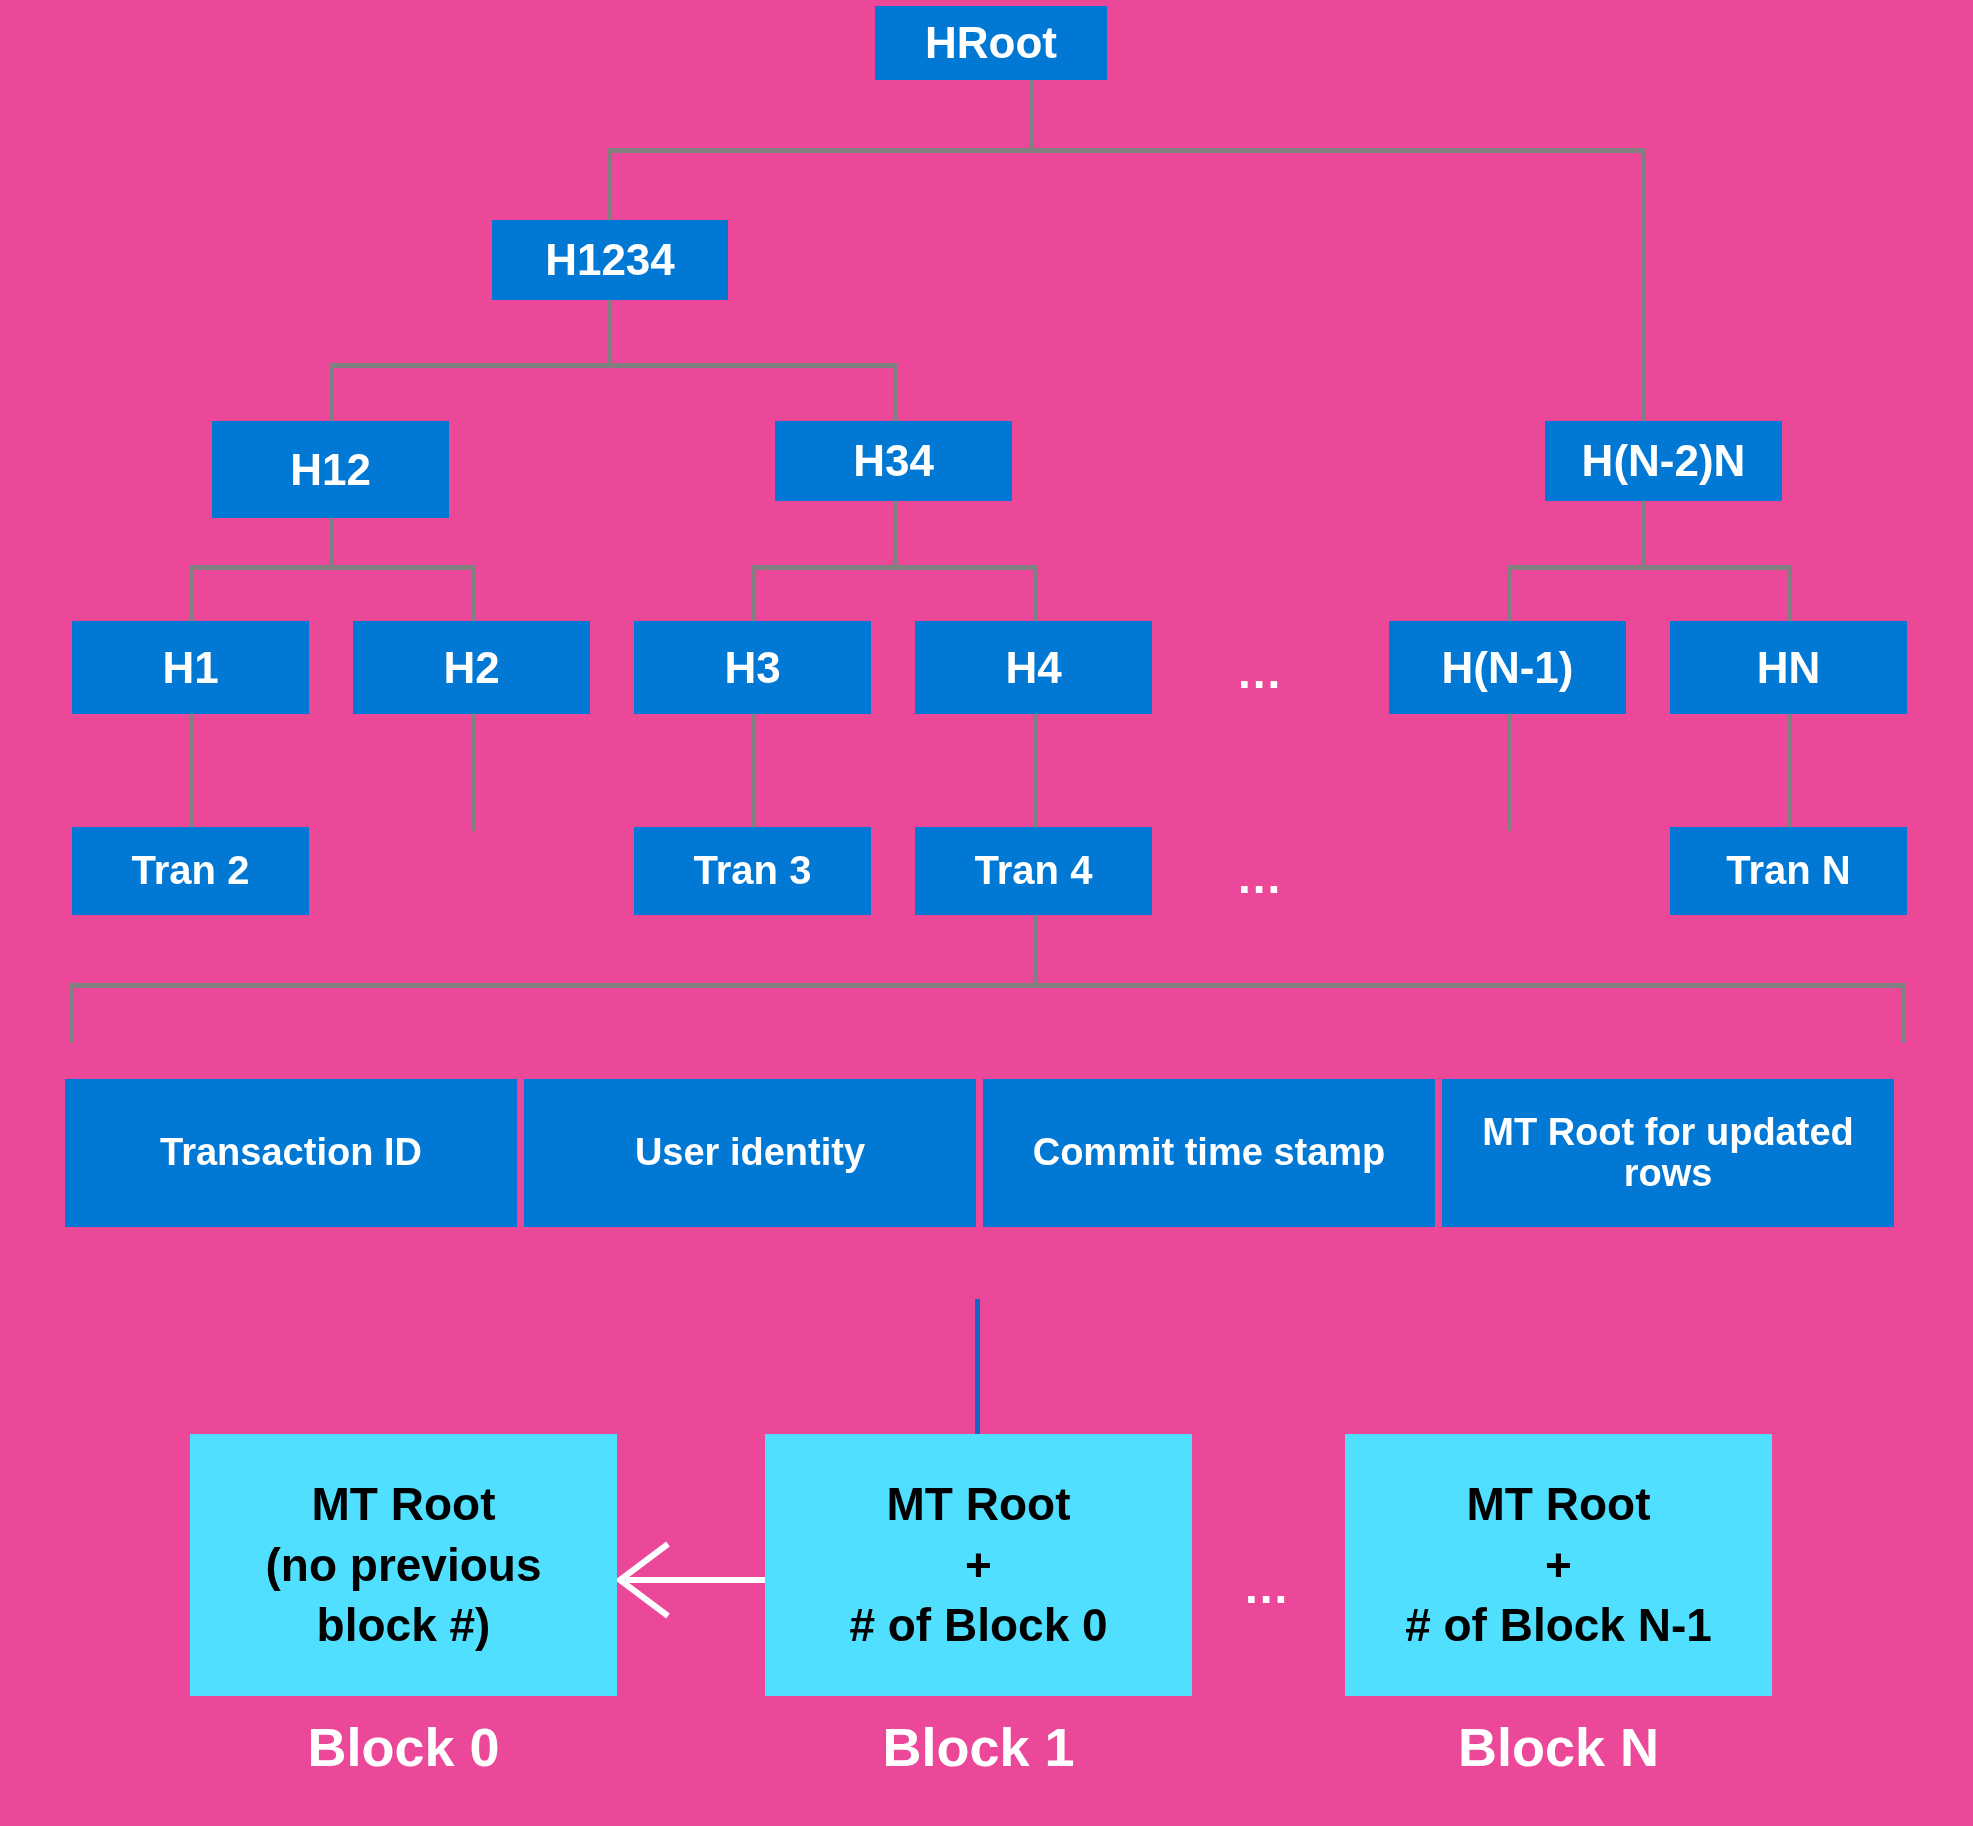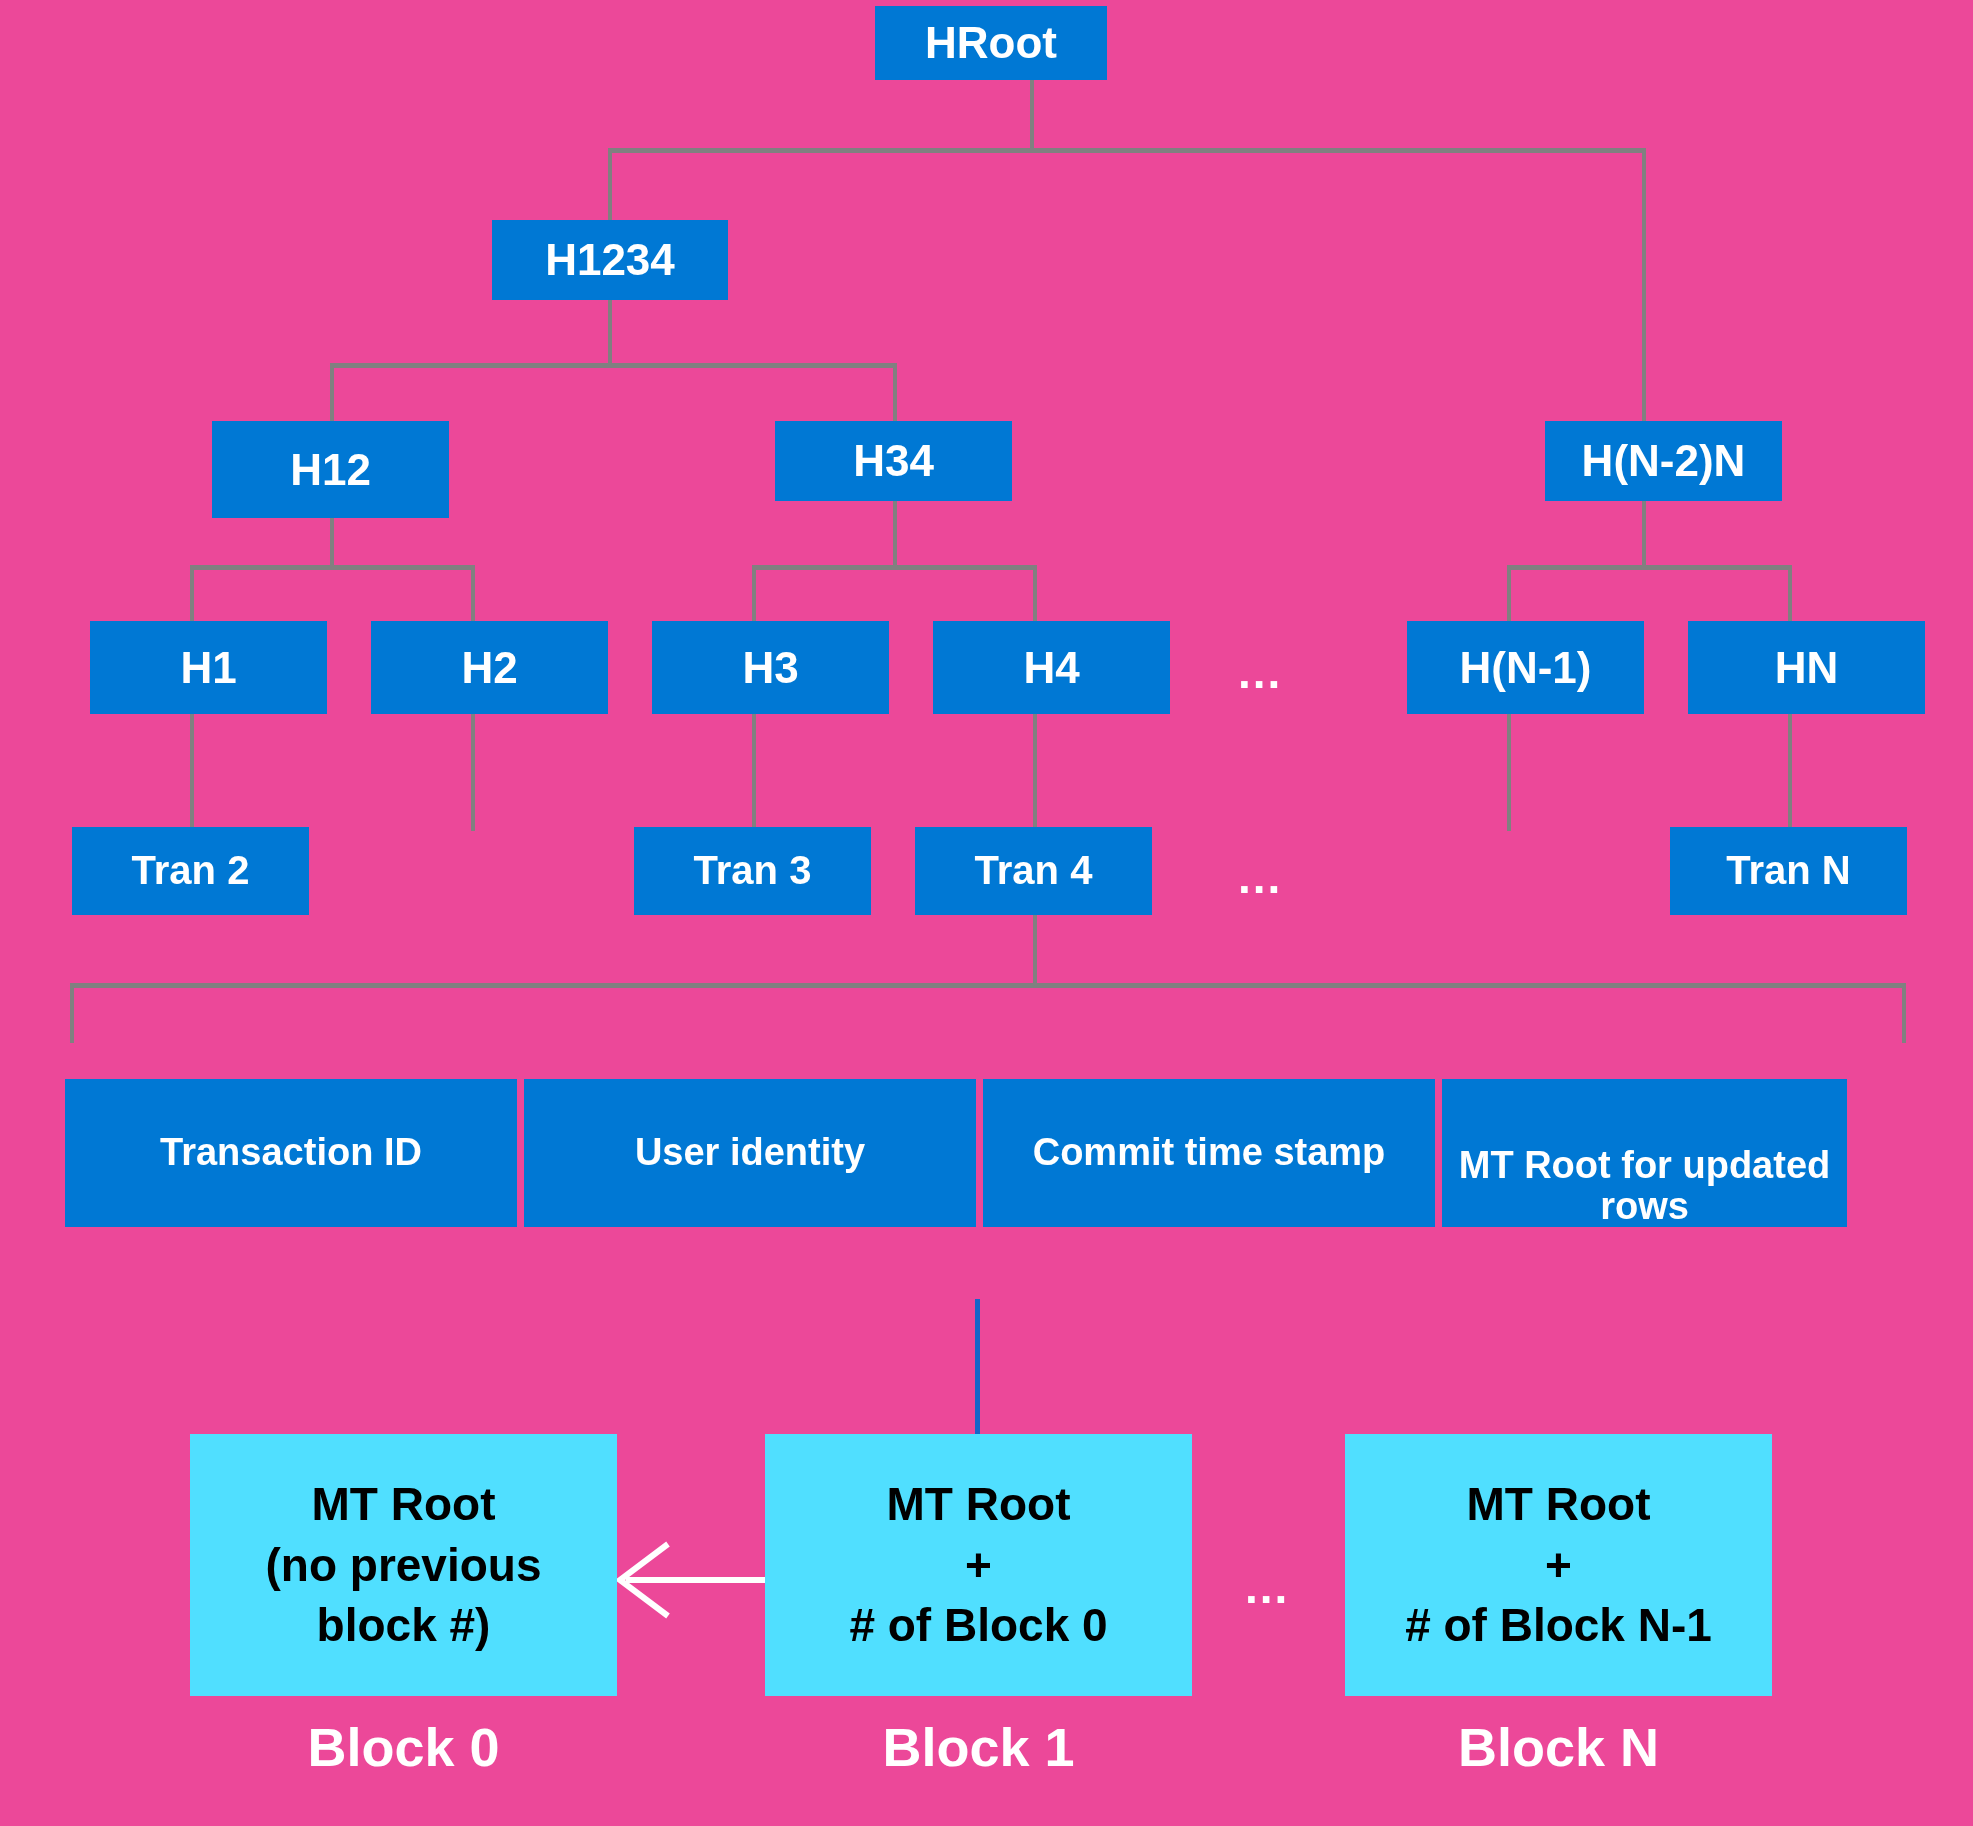--- a/index.html
+++ b/index.html
@@ -25,21 +25,21 @@
     color: #FFFFFF;
     display: flex;
     align-items: center;
     justify-content: center;
     text-align: center;
     font-weight: bold;
     line-height: 1.08;
     box-sizing: border-box;
     z-index: 3;
   }
-  .node.hash  { font-size: 44px; margin-left: 18px; }
+  .node.hash  { font-size: 44px; }
   .node.tran  { font-size: 40px; }
   .node.mid   { font-size: 44px; }
   .node.root  { font-size: 44px; }
   .node.field { font-size: 38px; padding: 0 10px; }
 
   .block {
     position: absolute;
     background: #50DFFF;
     color: #000000;
     display: flex;
@@ -187,21 +187,21 @@
 
   <div class="node field" style="left:65px; top:1079px; width:452px; height:148px;">
     <span>Transaction ID</span>
   </div>
   <div class="node field" style="left:524px; top:1079px; width:452px; height:148px;">
     <span>User identity</span>
   </div>
   <div class="node field" style="left:983px; top:1079px; width:452px; height:148px;">
     <span>Commit time stamp</span>
   </div>
-  <div class="node field" style="left:1442px; top:1079px; width:405px; height:148px;align-items:flex-end;">
+  <div class="node field" style="left:1442px; top:1079px; width:452px; height:148px;">
     <span>MT Root for updated rows</span>
   </div>
 
   <div class="block" style="left:190px; top:1434px; width:427px; height:262px;">
     <span>MT Root<br>(no previous<br>block #)</span>
   </div>
   <div class="blocklabel" style="left:190px; top:1716px; width:427px;">Block 0</div>
 
   <div class="block" style="left:765px; top:1434px; width:427px; height:262px;">
     <span>MT Root<br>+<br># of Block 0</span>

